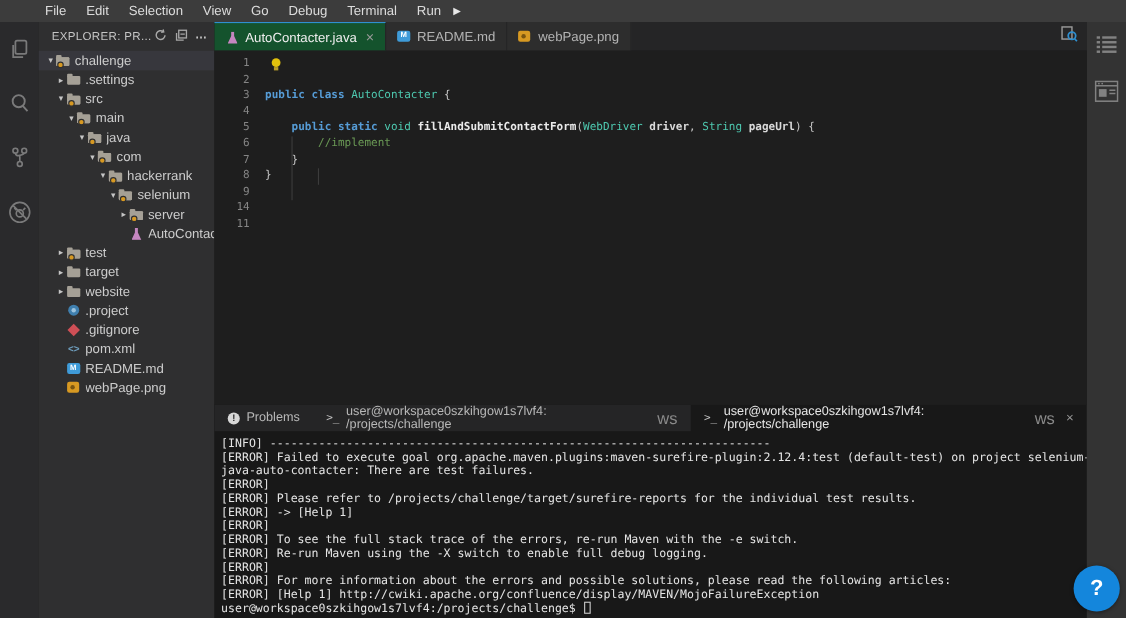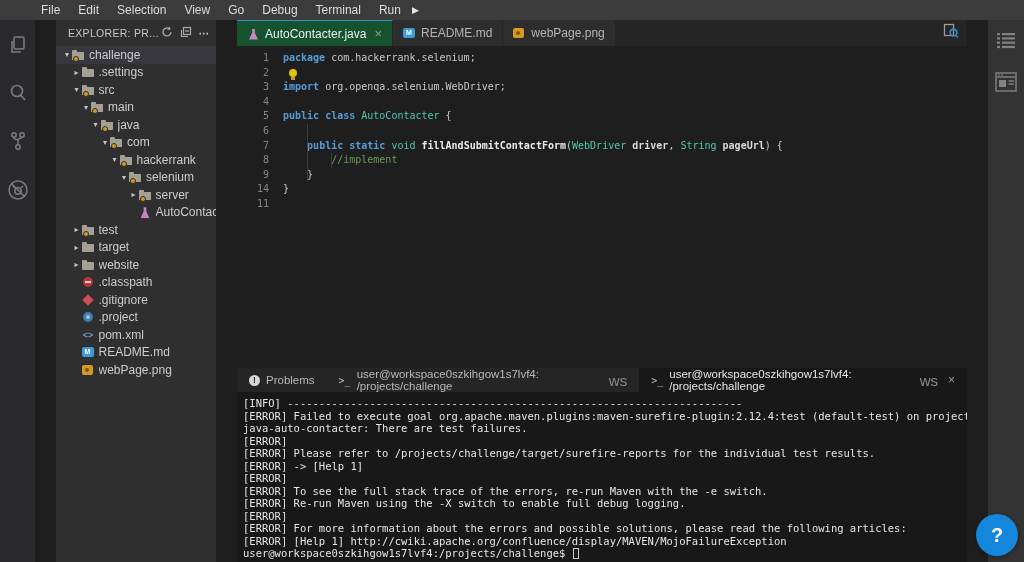--- a/index.html
+++ b/index.html
@@ -6,21 +6,21 @@
   html,body { width:1024px; height:562px; overflow:hidden; background:#1e1e1e;
               font-family:"Liberation Sans", sans-serif; }
 
   
   .menubar { height:20px; background:#3c3c3c; display:flex; align-items:center;
              padding-left:32px; color:#dcdcdc; font-size:12px; }
   .menu-item { padding:14px 9px; cursor:default; }
   .play-glyph { color:#e8e8e8; font-size:9px; margin-left:2px; }
 
   
-  .main { display:flex; height:542px;gap:21px; }
+  .main { display:flex; height:542px; }
 
   .activitybar { width:35px; background:#2a2a2c; display:flex; flex-direction:column;
                  align-items:center; padding-top:14px; gap:22px; }
   .activitybar svg { opacity:.72; }
 
   .sidebar { width:160px; background:#2f2f30; display:flex; flex-direction:column; }
   .sidebar-header { height:26px; display:flex; align-items:center; padding:0 6px 0 12px;
                     color:#c5c5c5; font-size:10.5px; letter-spacing:.3px; }
   .sidebar-header .title { flex:1; white-space:nowrap; overflow:hidden; }
   .hdr-icons { display:flex; gap:7px; align-items:center; }
@@ -257,32 +257,27 @@
           <span class="t-icon ic-folder"></span>
           <span class="t-label">target</span>
         </div>
         <div class="tree-row" style="padding-left: 15.5px;">
           <span class="chev">▸</span>
           <span class="t-icon ic-folder"></span>
           <span class="t-label">website</span>
         </div>
         <div class="tree-row" style="padding-left: 15.5px;">
           <span class="chev"></span>
-          <span class="t-icon ic-classpath"></span>
-          <span class="t-label">.classpath</span>
+          <span class="t-icon ic-project"></span>
+          <span class="t-label">.project</span>
         </div>
         <div class="tree-row" style="padding-left: 15.5px;">
           <span class="chev"></span>
           <span class="t-icon ic-gitignore"></span>
           <span class="t-label">.gitignore</span>
-        </div>
-        <div class="tree-row" style="padding-left: 15.5px;">
-          <span class="chev"></span>
-          <span class="t-icon ic-project"></span>
-          <span class="t-label">.project</span>
         </div>
         <div class="tree-row" style="padding-left: 15.5px;">
           <span class="chev"></span>
           <span class="t-icon ic-xml">&lt;&gt;</span>
           <span class="t-label">pom.xml</span>
         </div>
         <div class="tree-row" style="padding-left: 15.5px;">
           <span class="chev"></span>
           <span class="t-icon ic-md"></span>
           <span class="t-label">README.md</span>
@@ -331,23 +326,21 @@
           <div>6</div>
           <div>7</div>
           <div>8</div>
           <div>9</div>
           <div>14</div>
           <div>11</div>
         </div>
       <div class="code" id="code">
         <div class="iguide" style="left:24px; top:78px; height:58.4px;"></div>
         <div class="iguide" style="left:48px; top:107px; height:14.6px;"></div>
-      <div class="code-line"><span class="kw">package </span><span class="pl">com.hackerrank.selenium;</span></div>
           <div class="code-line"><span class="bulb"></span></div>
-          <div class="code-line"><span class="kw">import </span><span class="pl">org.openqa.selenium.WebDriver;</span></div>
           <div class="code-line"></div>
           <div class="code-line"><span class="kw">public class </span><span class="ty">AutoContacter</span><span class="pl"> {</span></div>
           <div class="code-line"></div>
           <div class="code-line"><span class="pl">    </span><span class="kw">public static </span><span class="ty">void </span><span class="fn">fillAndSubmitContactForm</span><span class="pl">(</span><span class="ty">WebDriver</span><span class="pl"> </span><span class="param">driver</span><span class="pl">, </span><span class="ty">String</span><span class="pl"> </span><span class="param">pageUrl</span><span class="pl">) {</span></div>
           <div class="code-line"><span class="pl">        </span><span class="cm">//implement</span></div>
           <div class="code-line"><span class="pl">    }</span></div>
           <div class="code-line"><span class="pl">}</span></div>
           <div class="code-line"></div>
         </div>
     </div>

